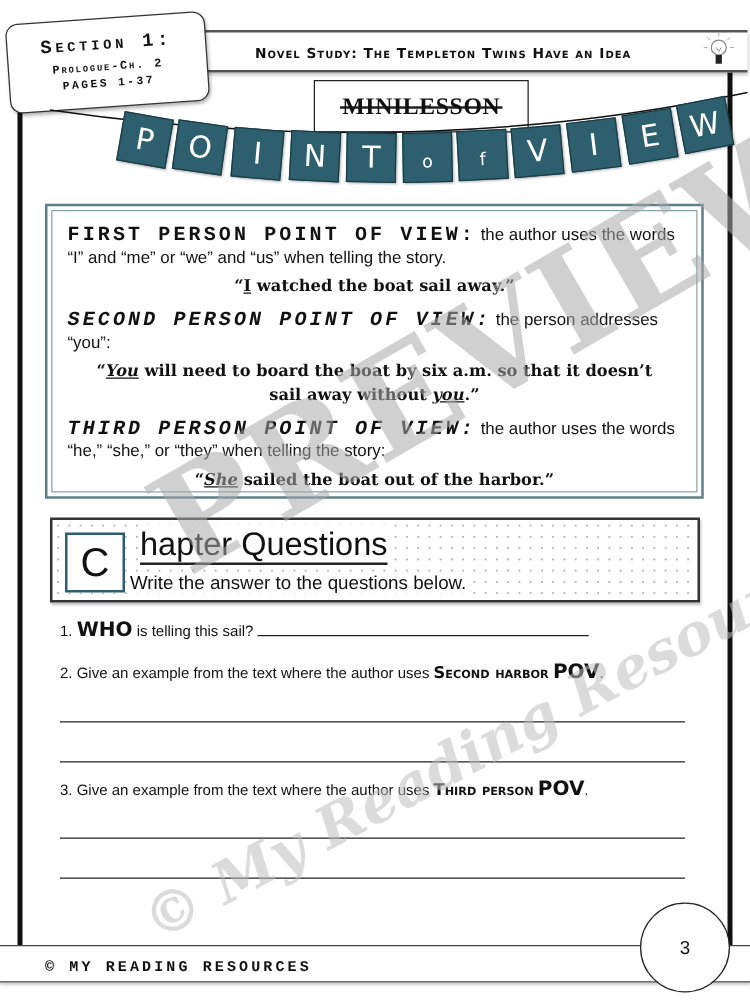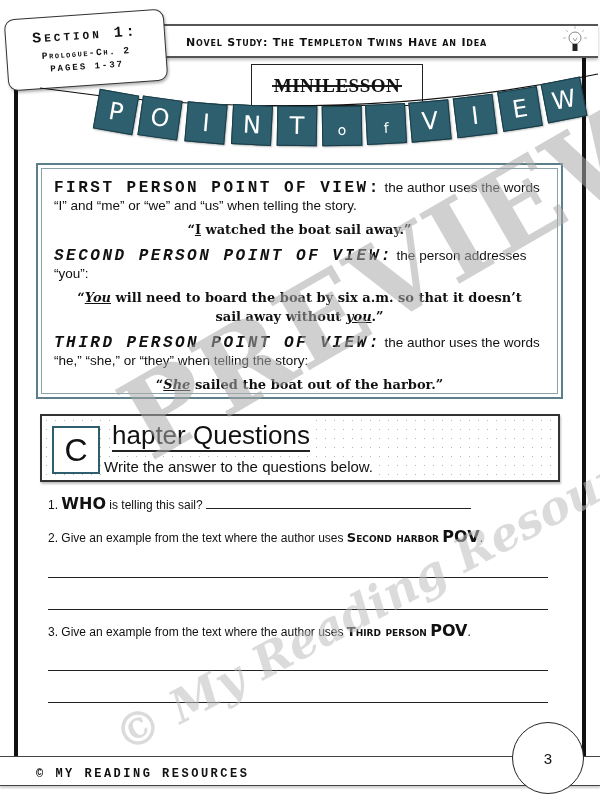--- a/index.html
+++ b/index.html
@@ -11,21 +11,21 @@
   .vline.left { left: 14px; top: 70px; height: 688px; }
   .vline.right { left: 582px; top: 50px; height: 710px; }
 
   
   .header-bar {
     position: absolute; left: 120px; top: 24px; width: 478px; height: 34px;
     border: 2px solid #555; border-right: none; background: #fff;
     box-shadow: 0 2px 3px rgba(0,0,0,0.25);
   }
   .header-title {
-    position: absolute; left: 186px; top: 36px;
+    position: absolute; left: 204px; top: 36px;
     font-family: "DejaVu Sans", sans-serif; font-weight: bold;
     font-size: 11px; letter-spacing: 0.8px; font-variant: small-caps;
     color: #111;
     text-align: center;
   }
   .bulb { position: absolute; left: 560px; top: 24px; width: 30px; height: 34px; }
 
   
   .section-tag {
     position: absolute; left: 6px; top: 14px; width: 160px; height: 72px;

